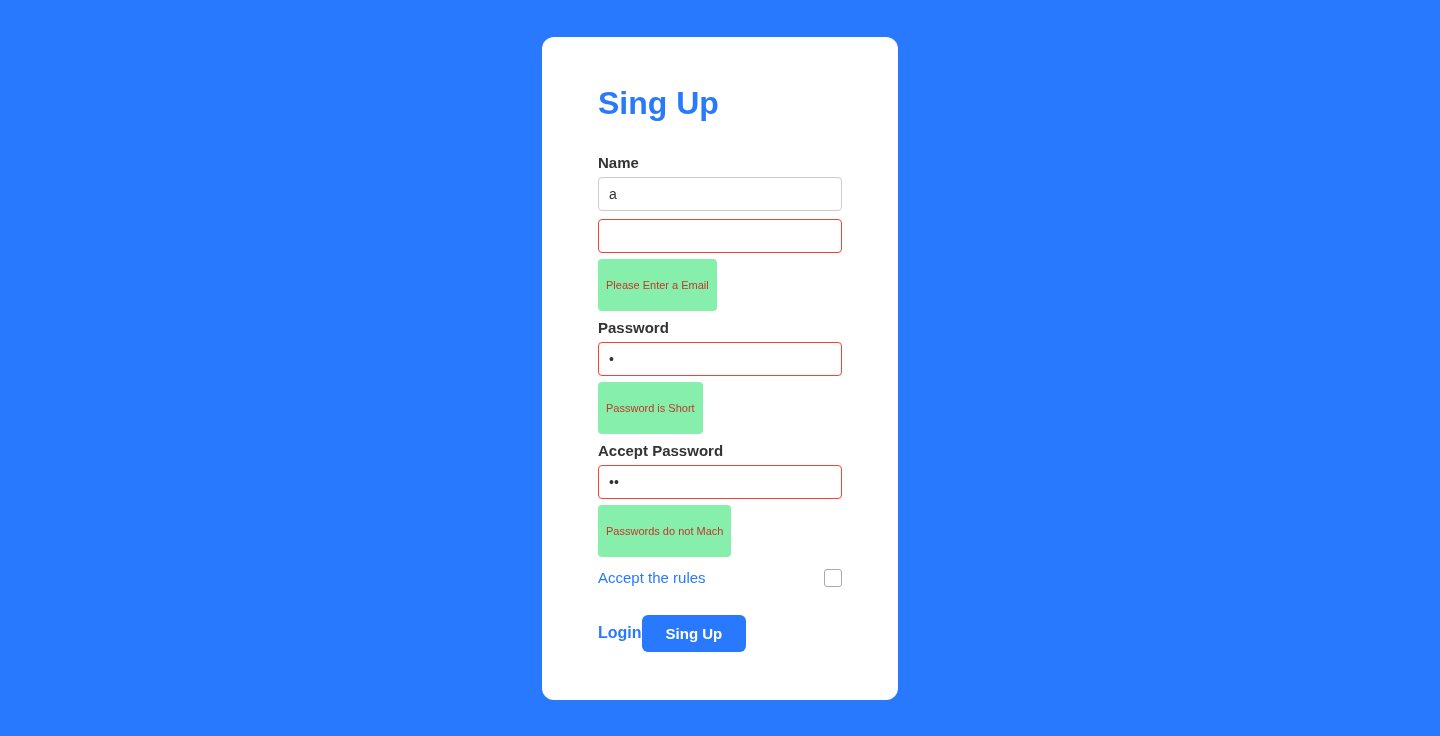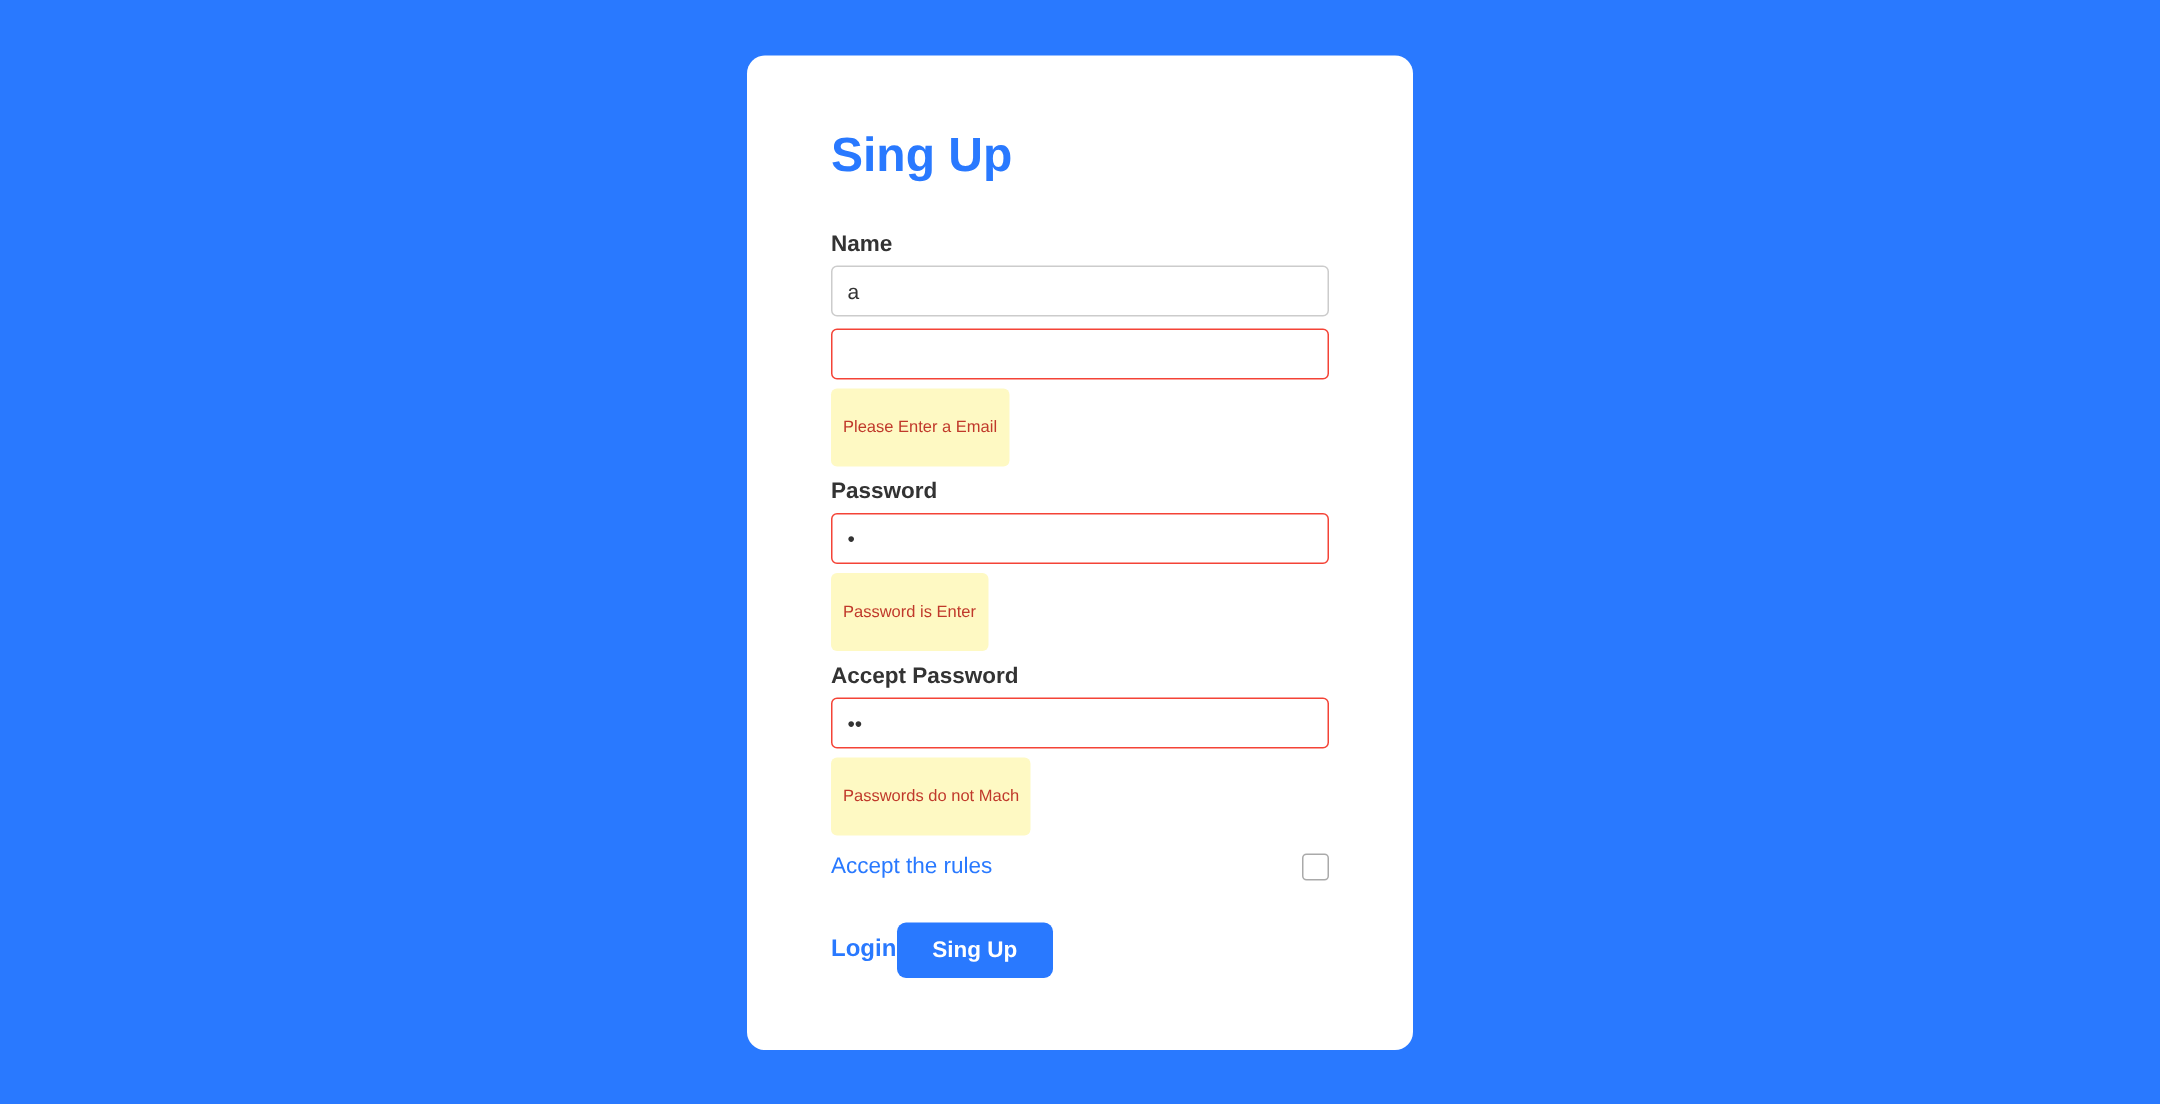--- a/index.html
+++ b/index.html
@@ -15,21 +15,21 @@
       display: flex;
       align-items: center;
       justify-content: center;
       font-family: Arial, sans-serif;
     }
 
     .card {
       background: #ffffff;
       border-radius: 12px;
       padding: 48px 56px 48px 56px;
-      width: 444px;
+      width: 356px;
       min-height: 660px;
       display: flex;
       flex-direction: column;
     }
 
     .card-title {
       font-size: 32px;
       font-weight: 700;
       color: #2979ff;
       margin-bottom: 32px;
@@ -57,21 +57,21 @@
       color: #333;
     }
 
     .form-input.error {
       border: 1.5px solid #f44336;
     }
 
     .error-badge {
       display: inline-block;
       margin-top: 6px;
-      background-color: #fef9c3;
+      background-color: #86efac;
       color: #c0392b;
       font-size: 11px;
       padding: 20px 8px;
       border-radius: 4px;
       width: fit-content;
     }
 
     .accept-rules-row {
       display: flex;
       align-items: center;
@@ -137,21 +137,21 @@
   </div>
 
   <div class="form-group">
     <input class="form-input error" type="email" value="" style="">
     <span class="error-badge">Please Enter a Email</span>
   </div>
 
   <div class="form-group">
     <label class="form-label">Password</label>
     <input class="form-input error" type="password" value="a" style="">
-    <span class="error-badge">Password is Enter</span>
+    <span class="error-badge">Password is Short</span>
   </div>
 
   <div class="form-group">
     <label class="form-label">Accept Password</label>
     <input class="form-input error" type="password" value="aa" style="">
     <span class="error-badge">Passwords do not Mach</span>
   </div>
 
   <div class="accept-rules-row">
     <span class="accept-rules-label">Accept the rules</span>

